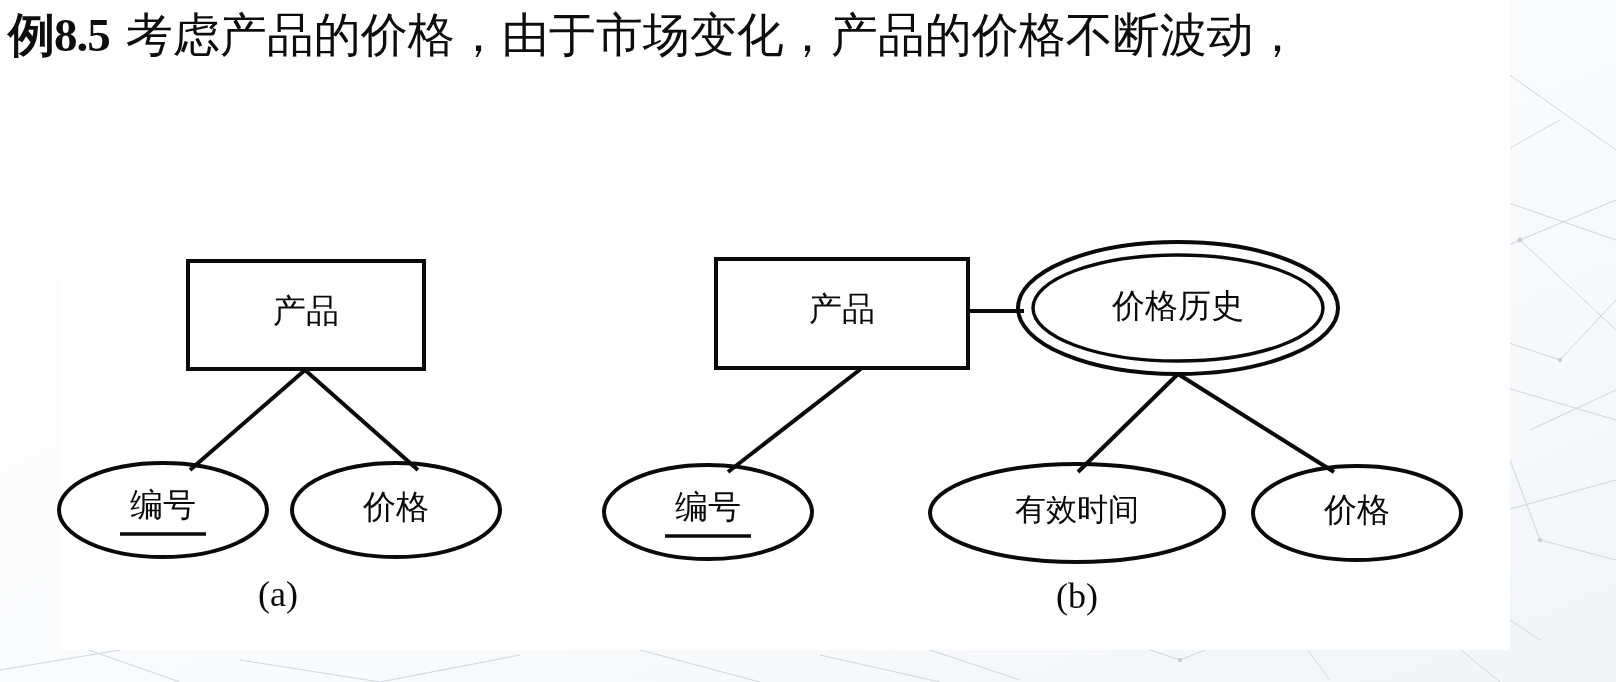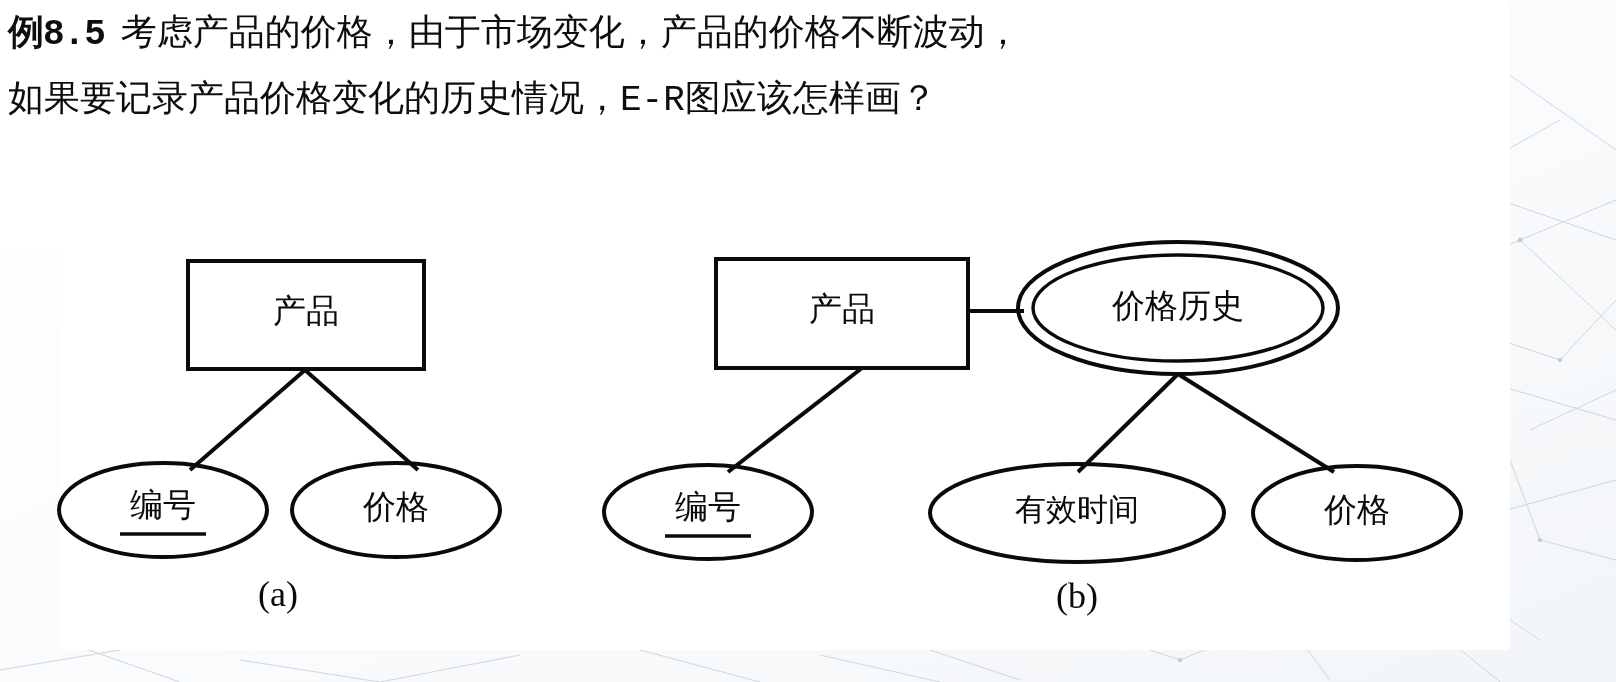--- a/index.html
+++ b/index.html
@@ -54,25 +54,25 @@
 
   
   #title-block {
     position: absolute;
     left: 8px;
     top: 2px;
     width: 1600px;
     color: #0d0d0d;
   }
   .title-line {
-    font-size: 36px;
+    font-size: 47px;
     line-height: 66px;
     letter-spacing: 0px;
     white-space: nowrap;
-    font-family: Liberation Mono, monospace;
+    font-family: Liberation Serif, serif;
   }
   .title-tag {
     font-weight: bold;
     letter-spacing: -1px;
   }
   .title-gap {
     display: inline-block;
     width: 16px;
   }
 
@@ -188,21 +188,20 @@
     </g>
   </svg>
 
   <div id="white-panel-top"></div>
   <div id="white-panel"></div>
 
   <div id="title-block">
     <div class="title-line">
       <span class="title-tag">例8.5</span><span class="title-gap"></span><span>考虑产品的价格，由于市场变化，产品的价格不断波动，</span>
     </div>
-    <div class="title-line">如果要记录产品价格变化的历史情况，E-R图应该怎样画？</div>
   </div>
 
   <svg id="diagram-layer" viewBox="0 0 1616 682" preserveAspectRatio="none">
 
     <g>
 
       <line class="edge-line" x1="305" y1="370" x2="190" y2="470"></line>
       <line class="edge-line" x1="305" y1="370" x2="418" y2="470"></line>
 
       <rect class="shape-stroke" x="188" y="261" width="236" height="108" fill="#ffffff"></rect>

